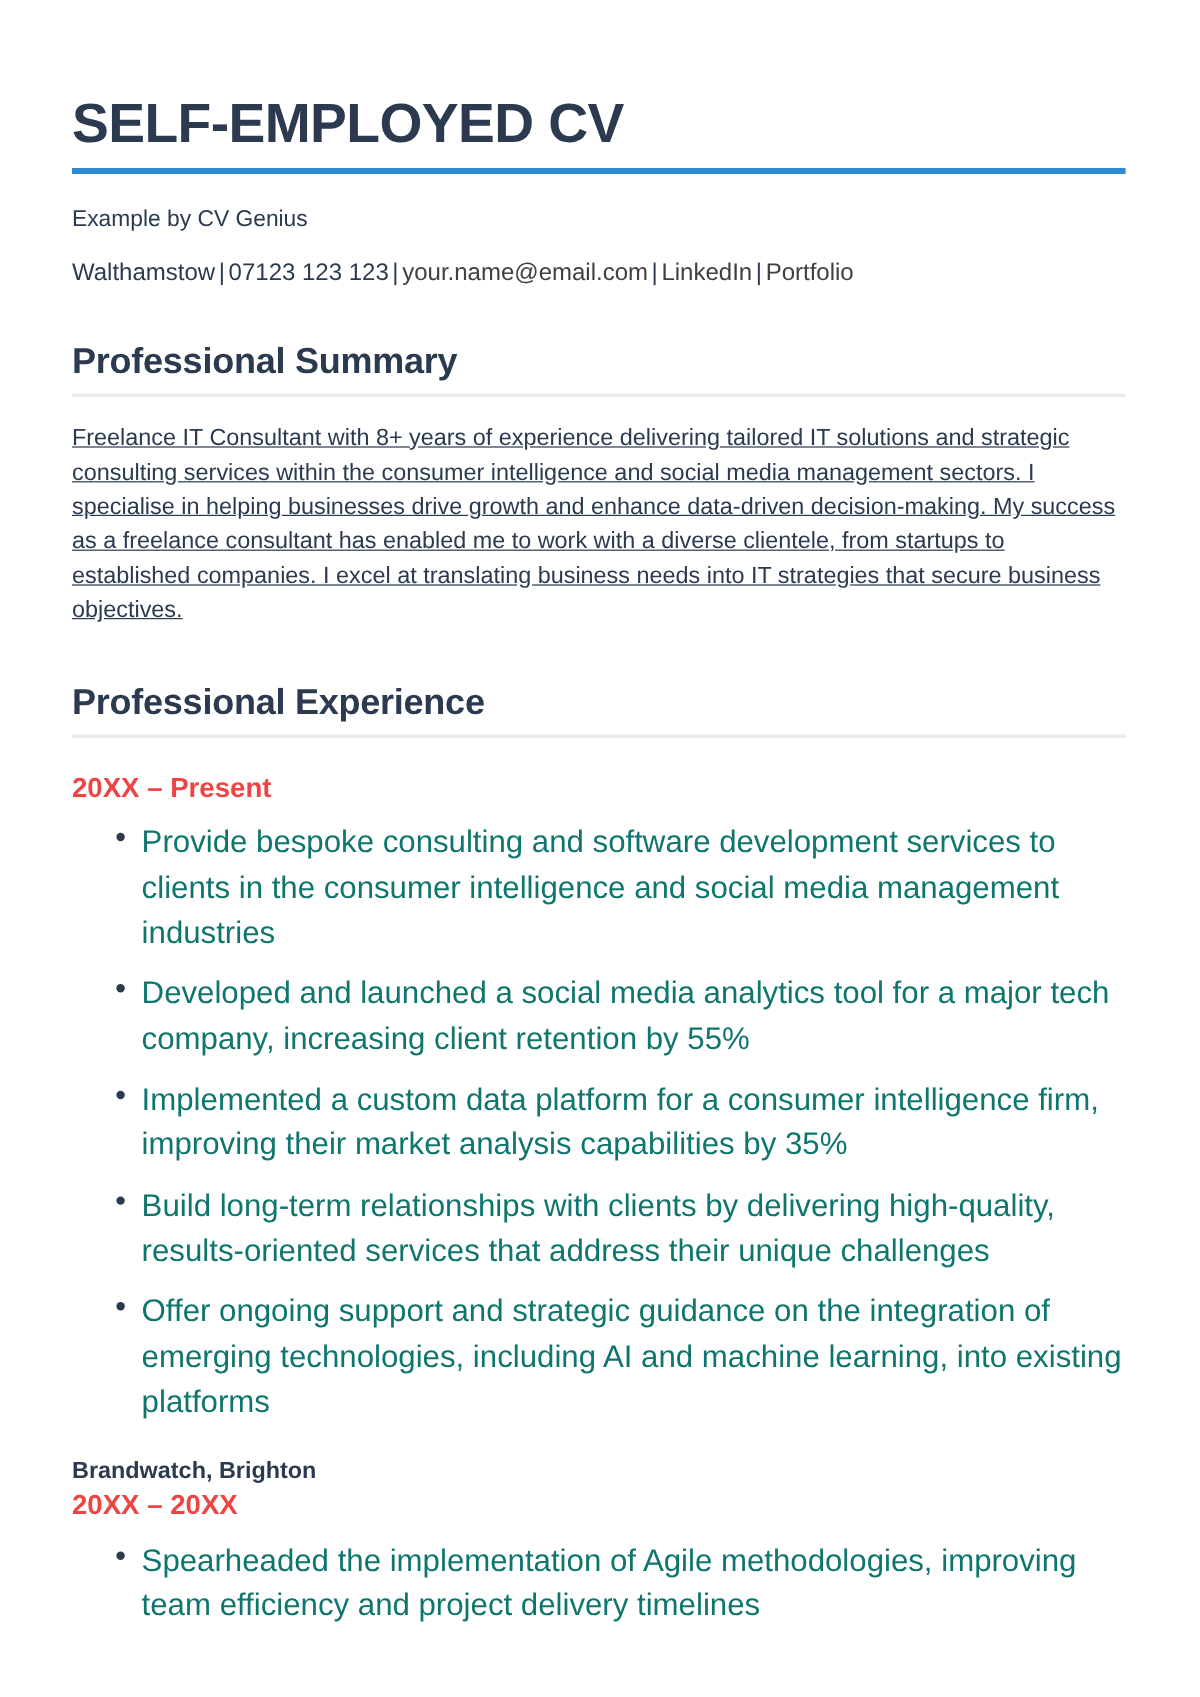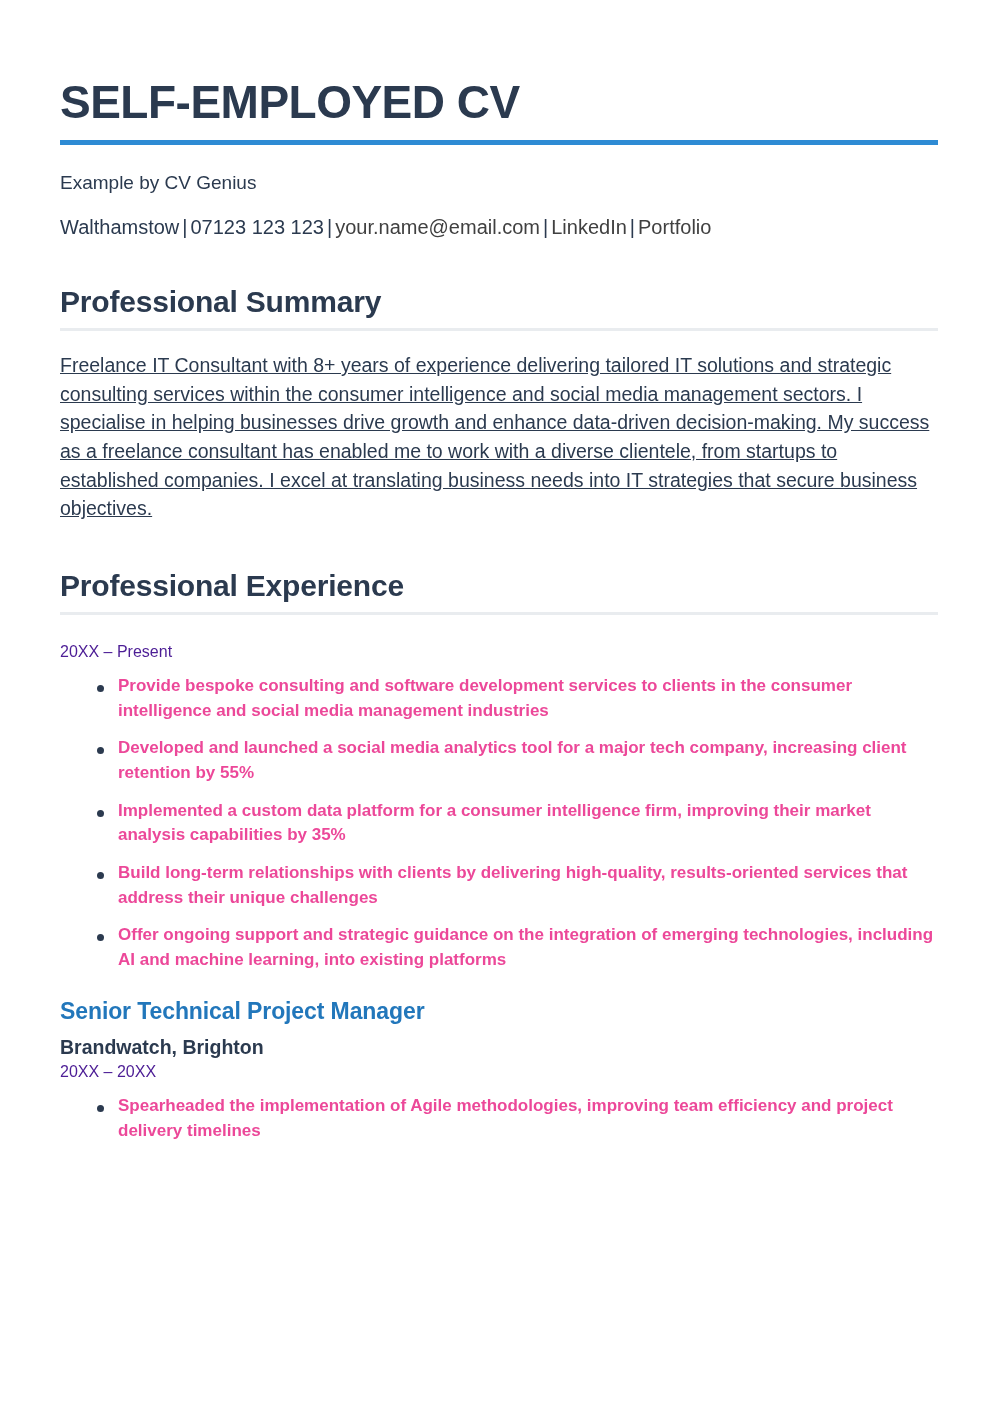--- a/index.html
+++ b/index.html
@@ -104,40 +104,39 @@
     letter-spacing: -0.1px;
   }
   .job-company {
     font-size: 19.5px;
     font-weight: bold;
     color: #2b3a4f;
     margin: 0;
     line-height: 1.32;
   }
   .job-dates {
-    font-size: 16px;
-    font-weight: normal;
-    color: #4c1d95;
+    font-size: 23px;
+    font-weight: bold;
+    color: #ef4444;
     margin: 0 0 12px 0;
     line-height: 1.32;
   }
   .bullets {
     list-style: none;
     margin: 0;
     padding: 0;
   }
   .bullets li {
     position: relative;
     padding-left: 58px;
-    font-size: 17px;
+    font-size: 26px;
     line-height: 1.45;
-    color: #ec4899;
+    color: #0f766e;
     margin-bottom: 13px;
     max-width: 935px;
-    font-weight: bold;
   }
   .bullets li:last-child {
     margin-bottom: 0;
   }
   .bullets li::before {
     content: "";
     position: absolute;
     left: 37px;
     top: 11px;
     width: 7px;
@@ -175,21 +174,20 @@
       <ul class="bullets">
         <li>Provide bespoke consulting and software development services to clients in the consumer intelligence and social media management industries</li>
         <li>Developed and launched a social media analytics tool for a major tech company, increasing client retention by 55%</li>
         <li>Implemented a custom data platform for a consumer intelligence firm, improving their market analysis capabilities by 35%</li>
         <li>Build long-term relationships with clients by delivering high-quality, results-oriented services that address their unique challenges</li>
         <li>Offer ongoing support and strategic guidance on the integration of emerging technologies, including AI and machine learning, into existing platforms</li>
       </ul>
     </div>
 
     <div class="job">
-      <h3 class="job-title">Senior Technical Project Manager</h3>
       <p class="job-company">Brandwatch, Brighton</p>
       <p class="job-dates">20XX – 20XX</p>
       <ul class="bullets">
         <li>Spearheaded the implementation of Agile methodologies, improving team efficiency and project delivery timelines</li>
       </ul>
     </div>
   </div>
 
 </div>
 

